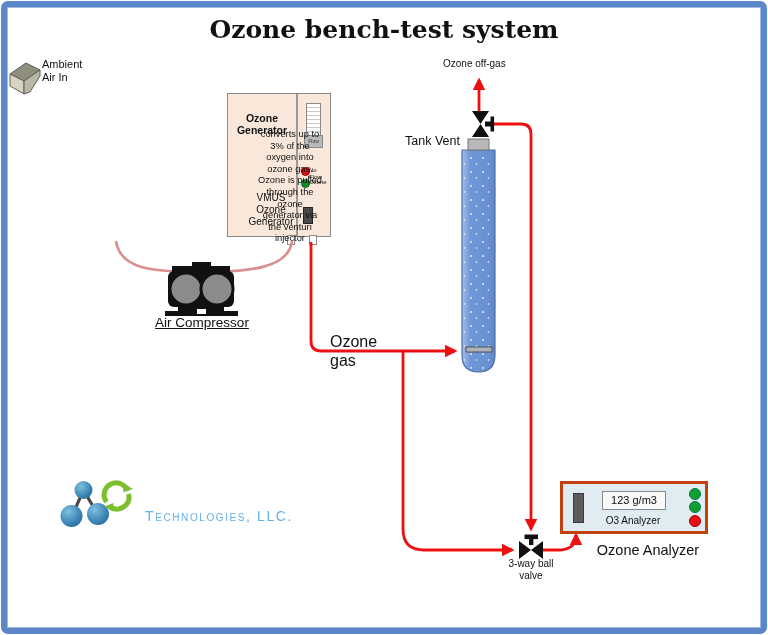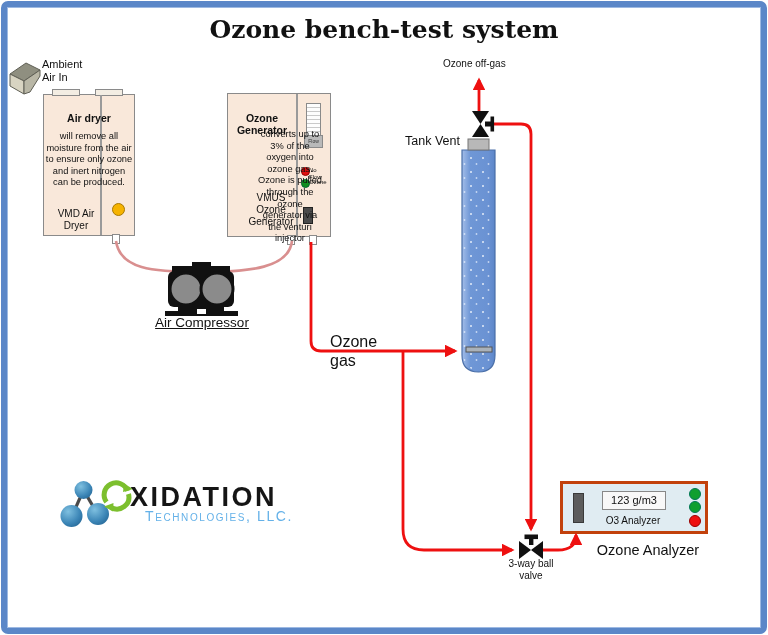--- a/index.html
+++ b/index.html
@@ -45,30 +45,20 @@
 </head>
 <body>
 
 <div id="canvas">
   <div class="frame"></div>
 
   <div class="title">Ozone bench-test system</div>
 
   <div class="lbl" style="left:42px;top:58px;width:54px;font-size:11px;">Ambient Air In</div>
 
-  <div class="eqbox" style="left:43px;top:94px;width:90px;height:140px;">
-    <div class="tab" style="left:8px;width:26px;"></div>
-    <div class="tab" style="left:51px;width:26px;"></div>
-    <div class="vdiv" style="left:56px;"></div>
-    <div class="boxtitle" style="left:0;right:0;top:17px;">Air dryer</div>
-    <div class="boxbody" style="left:1px;width:88px;top:36px;">will remove all moisture from the air to ensure only ozone and inert nitrogen can be produced.</div>
-    <div class="boxmodel" style="left:6px;width:52px;bottom:3px;">VMD Air Dryer</div>
-    <div class="indicator" style="left:68px;top:108px;"></div>
-    <div class="connector" style="left:68px;top:139px;"></div>
-  </div>
 
   <div class="eqbox" style="left:227px;top:93px;width:102px;height:142px;">
     <div class="vdiv" style="left:68px;"></div>
     <div class="boxtitle" style="left:0;width:68px;top:18px;">Ozone Generator</div>
     <div class="boxbody" style="left:1px;width:66px;top:35px;margin-left:28px;">converts up to 3% of the oxygen into ozone gas. Ozone is pulled through the ozone generator via the venturi injector</div>
     <div class="boxmodel" style="left:18px;width:50px;bottom:8px;">VMUS Ozone Generator</div>
     <div class="flowmeter" style="left:78px;top:9px;"></div>
     <div class="flowbase" style="left:76px;top:41px;">Flow</div>
     <div class="led" style="left:73px;top:73px;background:#e01010;border:1px solid #900;"></div>
     <div class="ledlbl" style="left:81px;top:73px;">No Flow</div>
@@ -89,21 +79,20 @@
   <div class="analyzer">
     <div class="an-port"></div>
     <div class="an-display">123 g/m3</div>
     <div class="an-label">O3 Analyzer</div>
     <div class="an-led" style="top:4px;background:#0f9f2f;border:1px solid #075;"></div>
     <div class="an-led" style="top:17px;background:#0f9f2f;border:1px solid #075;"></div>
     <div class="an-led" style="top:31px;background:#ee1010;border:1px solid #900;"></div>
   </div>
   <div class="lbl" style="left:592px;top:542px;width:112px;font-size:14.5px;text-align:center;">Ozone Analyzer</div>
 
-  <div class="logo-word">XIDATION</div>
   <div class="logo-sub">Technologies, LLC.</div>
 
   <svg class="overlay" width="768" height="635" viewBox="0 0 768 635">
     <defs>
       <marker id="arr" viewBox="0 0 10 10" refX="8" refY="5" markerWidth="4.6" markerHeight="4.6" orient="auto-start-reverse">
         <path d="M0,0 L10,5 L0,10 z" fill="#ee1010"></path>
       </marker>
       <linearGradient id="tg" x1="0" y1="0" x2="1" y2="0">
         <stop offset="0" stop-color="#a3bde8"></stop>
         <stop offset="0.25" stop-color="#6f97d6"></stop>

